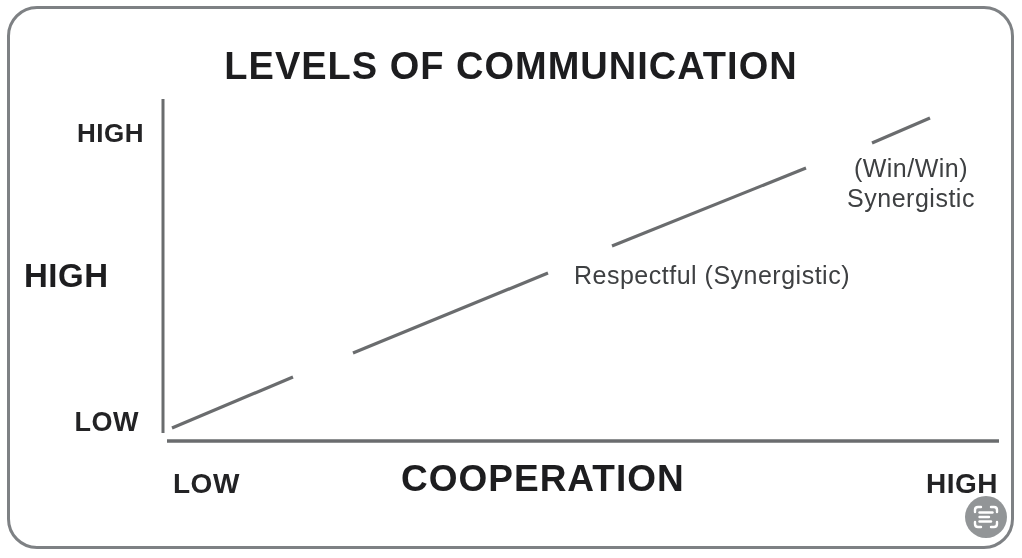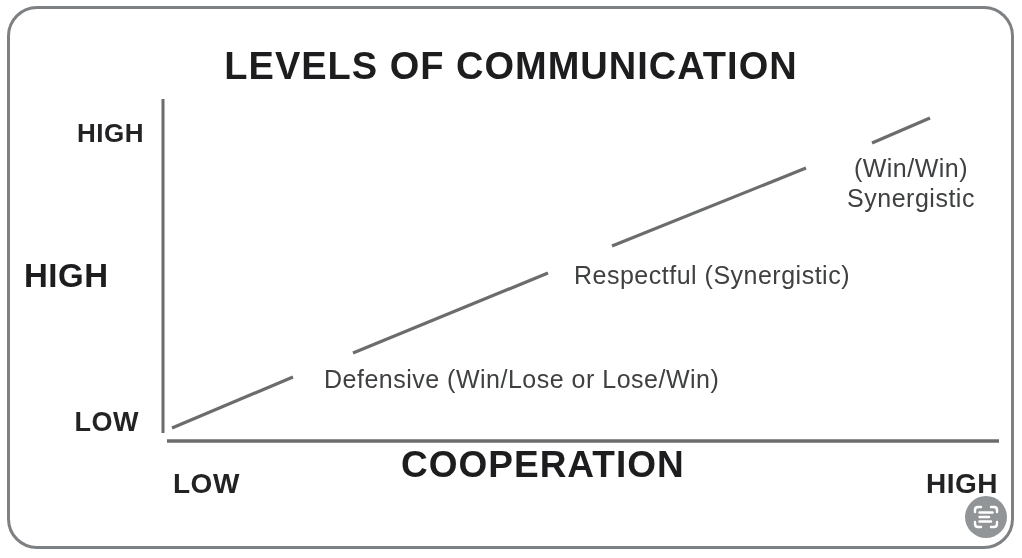--- a/index.html
+++ b/index.html
@@ -53,21 +53,21 @@
   .y-high { left: 58px; width: 86px; top: 110px; font-size: 26px; text-align: right; }
   .y-low  { left: 58px; width: 81px; top: 399px; font-size: 27px; text-align: right; }
   .y-title {
     left: 24px; top: 257px;
     font-size: 33px; font-weight: bold;
     letter-spacing: 0.5px; color: #1d1d1f;
   }
   .x-low  { left: 173px; top: 460px; font-size: 28px; }
   .x-high { left: 926px; top: 460px; font-size: 28px; }
   .x-title {
-    left: 401px; top: 444px;
+    left: 401px; top: 458px;
     font-size: 37px; font-weight: bold;
     letter-spacing: 1px; color: #1d1d1f;
   }
   .level-label {
     font-size: 25px;
     color: #3e4042;
     letter-spacing: 0.5px;
   }
   .level-1 { left: 324px; top: 365px; }
   .level-2 { left: 574px; top: 261px; }
@@ -107,21 +107,20 @@
   <div class="abs title">LEVELS OF COMMUNICATION</div>
 
   <div class="abs axis-cap y-high">HIGH</div>
   <div class="abs y-title">HIGH</div>
   <div class="abs axis-cap y-low">LOW</div>
 
   <div class="abs axis-cap x-low">LOW</div>
   <div class="abs x-title">COOPERATION</div>
   <div class="abs axis-cap x-high">HIGH</div>
 
-  <div class="abs level-label level-1">Defensive (Win/Lose or Lose/Win)</div>
   <div class="abs level-label level-2">Respectful (Synergistic)</div>
   <div class="abs level-label level-3">
     <div>(Win/Win)</div>
     <div>Synergistic</div>
   </div>
 
   <div class="scan-btn">
     <svg width="42" height="42" viewBox="0 0 42 42" xmlns="http://www.w3.org/2000/svg">
       <circle cx="21" cy="21" r="21" fill="#898c8e" opacity="0.92"></circle>
       <g stroke="#ffffff" stroke-width="2.4" fill="none" stroke-linecap="round" stroke-linejoin="round">

